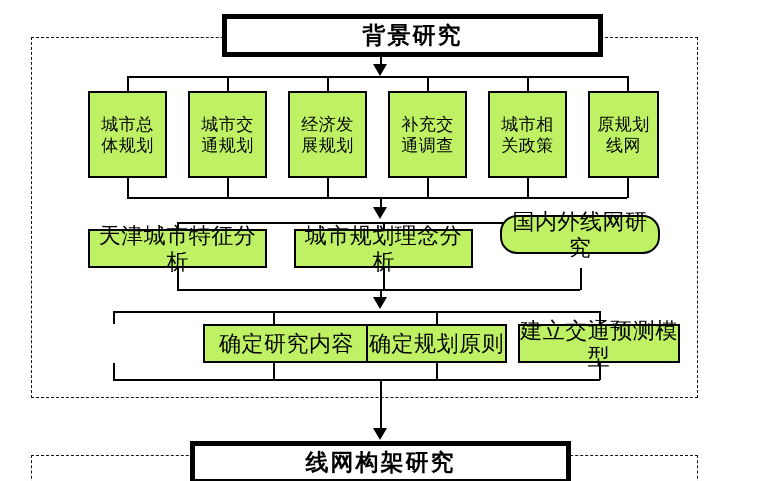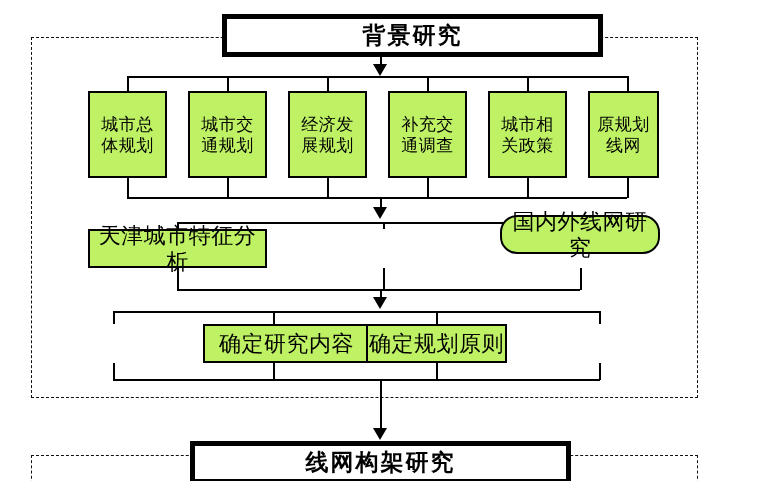--- a/index.html
+++ b/index.html
@@ -152,20 +152,23 @@
   <div class="arrow-down" style="left:373px; top:207px;"></div>
 
   <div class="hline" style="left:177px; top:222px; width:403px;"></div>
   <div class="vline" style="left:177px; top:222px; height:7px;"></div>
   <div class="vline" style="left:383px; top:222px; height:7px;"></div>
   <div class="vline" style="left:580px; top:222px; height:7px;"></div>
 
   <div class="node-box" style="left:88px; top:229px; width:179px; height:39px;">
     <span class="node-label">天津城市特征分析</span>
   </div>
+  <div class="node-box" style="left:294px; top:229px; width:179px; height:39px;">
+    <span class="node-label">城市规划理念分析</span>
+  </div>
   <div class="node-box" style="left:500px; top:215px; width:160px; height:39px;border-radius:17px;">
     <span class="node-label">国内外线网研究</span>
   </div>
 
   <div class="vline" style="left:177px; top:268px; height:22px;"></div>
   <div class="vline" style="left:383px; top:268px; height:22px;"></div>
   <div class="vline" style="left:580px; top:268px; height:22px;"></div>
   <div class="hline" style="left:177px; top:289px; width:403px;"></div>
 
   <div class="vline" style="left:380px; top:289px; height:10px;"></div>
@@ -176,20 +179,23 @@
   <div class="vline" style="left:273px; top:311px; height:13px;"></div>
   <div class="vline" style="left:436px; top:311px; height:13px;"></div>
   <div class="vline" style="left:599px; top:311px; height:13px;"></div>
 
   <div class="node-box" style="left:203px; top:324px; width:167px; height:39px;">
     <span class="node-label">确定研究内容</span>
   </div>
   <div class="node-box" style="left:366px; top:324px; width:141px; height:39px;">
     <span class="node-label">确定规划原则</span>
   </div>
+  <div class="node-box" style="left:518px; top:324px; width:162px; height:39px;">
+    <span class="node-label">建立交通预测模型</span>
+  </div>
 
   <div class="vline" style="left:113px; top:363px; height:17px;"></div>
   <div class="vline" style="left:273px; top:363px; height:17px;"></div>
   <div class="vline" style="left:436px; top:363px; height:17px;"></div>
   <div class="vline" style="left:599px; top:363px; height:17px;"></div>
   <div class="hline" style="left:113px; top:379px; width:487px;"></div>
 
   <div class="vline" style="left:380px; top:379px; height:52px;"></div>
   <div class="arrow-down" style="left:373px; top:428px;"></div>
 

